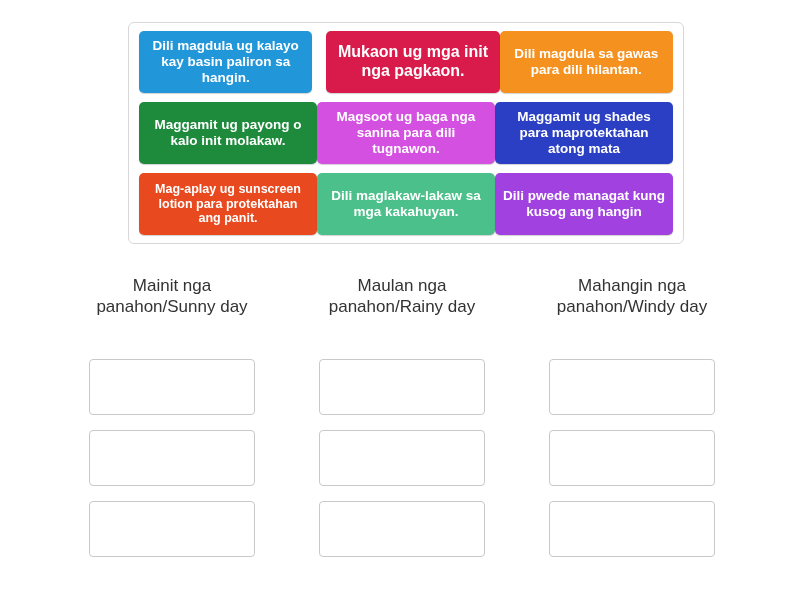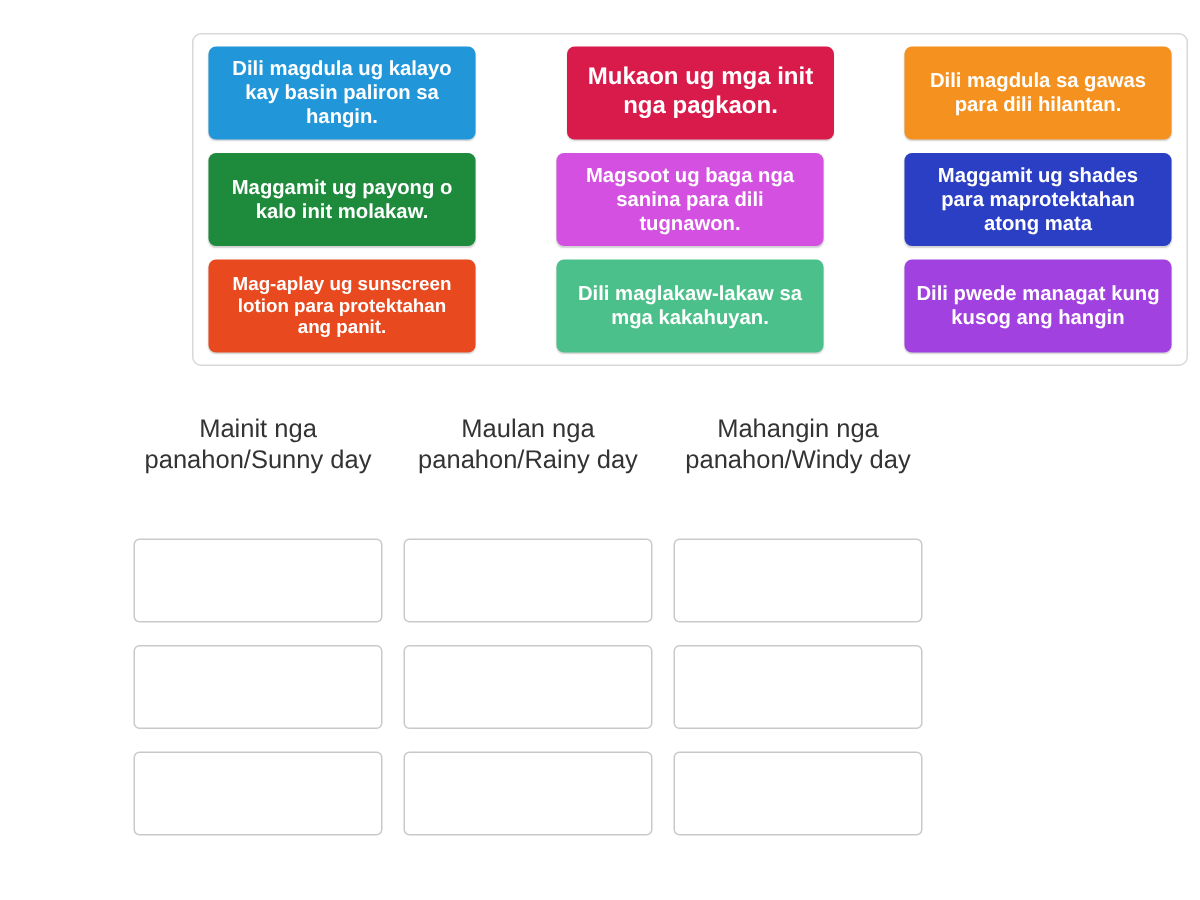--- a/index.html
+++ b/index.html
@@ -17,21 +17,21 @@
     width: 800px;
     height: 600px;
     overflow: hidden;
   }
 
   
   .tray {
     position: absolute;
     left: 128px;
     top: 22px;
-    width: 664px;
+    width: 556px;
     height: 222px;
     background: #ffffff;
     border: 1px solid #d8d8d8;
     border-radius: 6px;
     padding: 8px 6px;
     display: flex;
     flex-direction: column;
     justify-content: space-between;
   }
 
@@ -59,21 +59,21 @@
     box-shadow: 0 1px 1px rgba(0,0,0,0.18);
   }
 
   
   .columns {
     position: absolute;
     left: 82px;
     top: 275px;
     width: 640px;
     display: flex;
-    justify-content: flex-start;
+    justify-content: space-between;
   }
 
   .column {
     width: 180px;
     display: flex;
     flex-direction: column;
     align-items: center;
   }
 
   .col-title {

